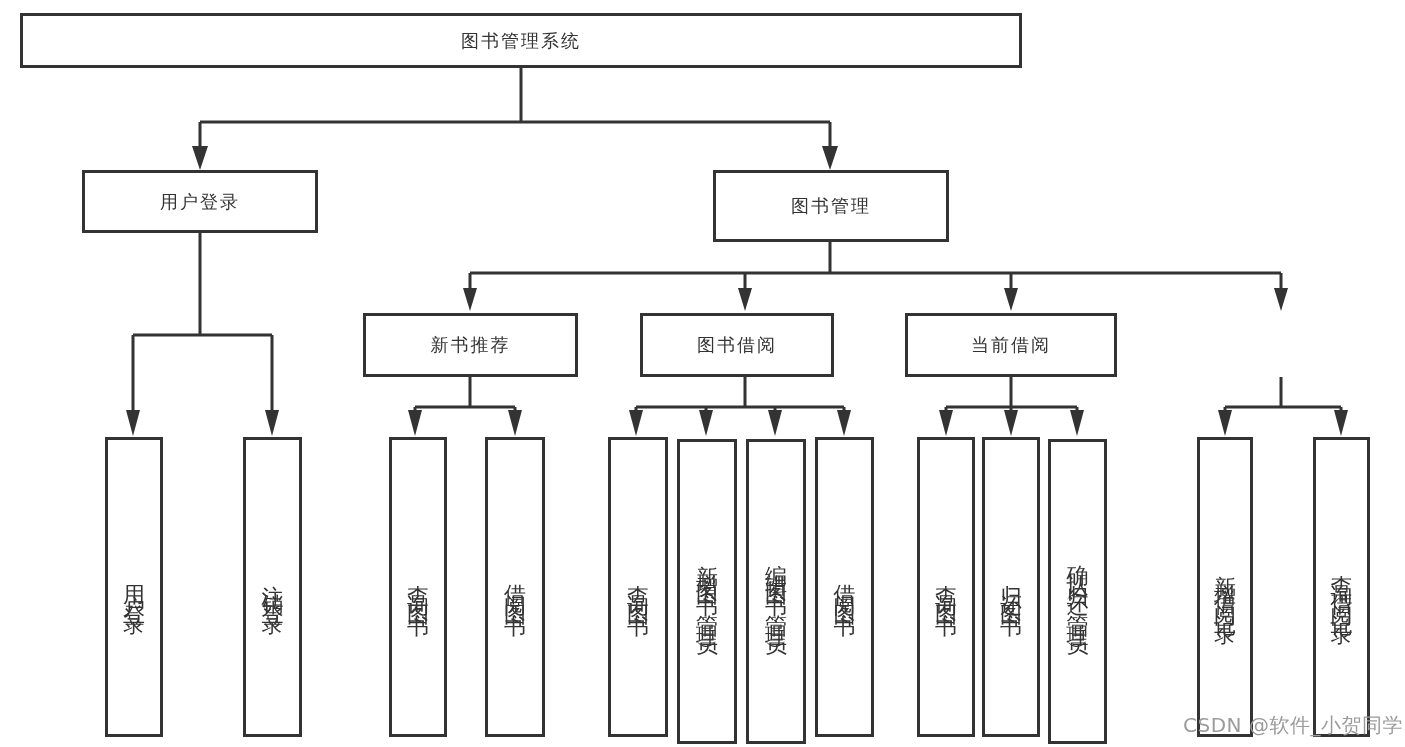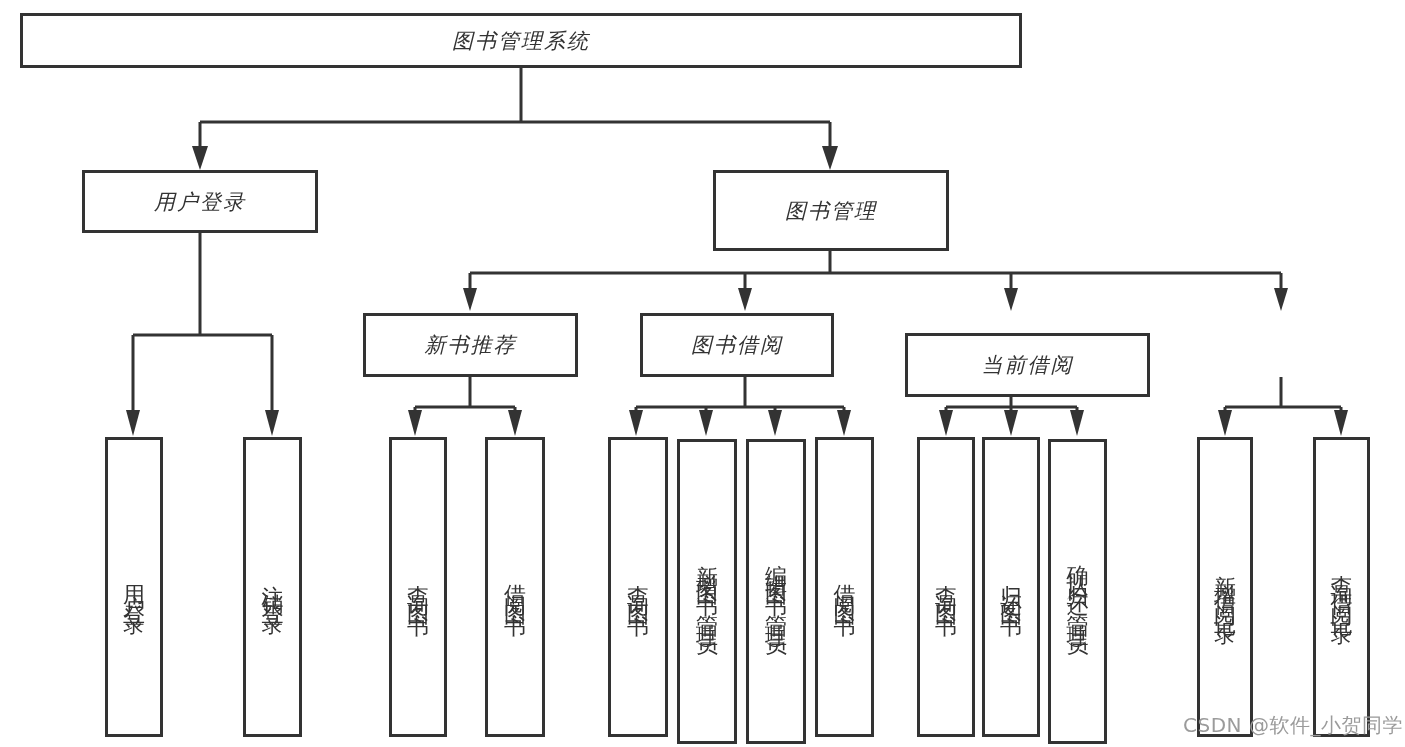--- a/index.html
+++ b/index.html
@@ -13,21 +13,21 @@
     overflow:hidden;
   }
   .connectors{position:absolute;left:0;top:0;width:1405px;height:747px;z-index:0;}
   .ln{stroke:var(--line);stroke-width:3;fill:none;}
   .ah{fill:var(--line);stroke:none;}
   .node{
     position:absolute;box-sizing:border-box;background:var(--box_fill);
     border:3px solid var(--line);display:flex;align-items:center;justify-content:center;
     z-index:1;
   }
-  .node.h span{font-size:21px;letter-spacing:2px;white-space:nowrap;font-style:italic;}
+  .node.h span{font-size:18px;letter-spacing:2px;white-space:nowrap;}
   .node.v span{
     writing-mode:vertical-rl;text-orientation:mixed;
     font-size:22px;letter-spacing:10px;line-height:1;white-space:nowrap;
   }
   .watermark{
     position:absolute;left:1183px;top:712px;z-index:2;
     font-size:20px;color:var(--watermark);white-space:nowrap;letter-spacing:0.5px;
   }
 </style>
 </head>
@@ -85,31 +85,31 @@
     </g>
   </svg>
 
   <div class="node h" style="left:20px;top:13px;width:1002px;height:55px;">
     <span>图书管理系统</span>
   </div>
 
   <div class="node h" style="left:82px;top:170px;width:236px;height:63px;">
     <span>用户登录</span>
   </div>
-  <div class="node h" style="left:713px;top:170px;width:236px;height:81px;">
+  <div class="node h" style="left:713px;top:170px;width:236px;height:72px;">
     <span>图书管理</span>
   </div>
 
   <div class="node h" style="left:363px;top:313px;width:215px;height:64px;">
     <span>新书推荐</span>
   </div>
   <div class="node h" style="left:640px;top:313px;width:194px;height:64px;">
     <span>图书借阅</span>
   </div>
-  <div class="node h" style="left:905px;top:313px;width:245px;height:64px;margin-top:20px;">
+  <div class="node h" style="left:905px;top:313px;width:212px;height:64px;">
     <span>当前借阅</span>
   </div>
 
   <div class="node v" style="left:105px;top:437px;width:58px;height:300px;">
     <span>用户登录</span>
   </div>
   <div class="node v" style="left:243px;top:437px;width:59px;height:300px;">
     <span>注销登录</span>
   </div>
 

